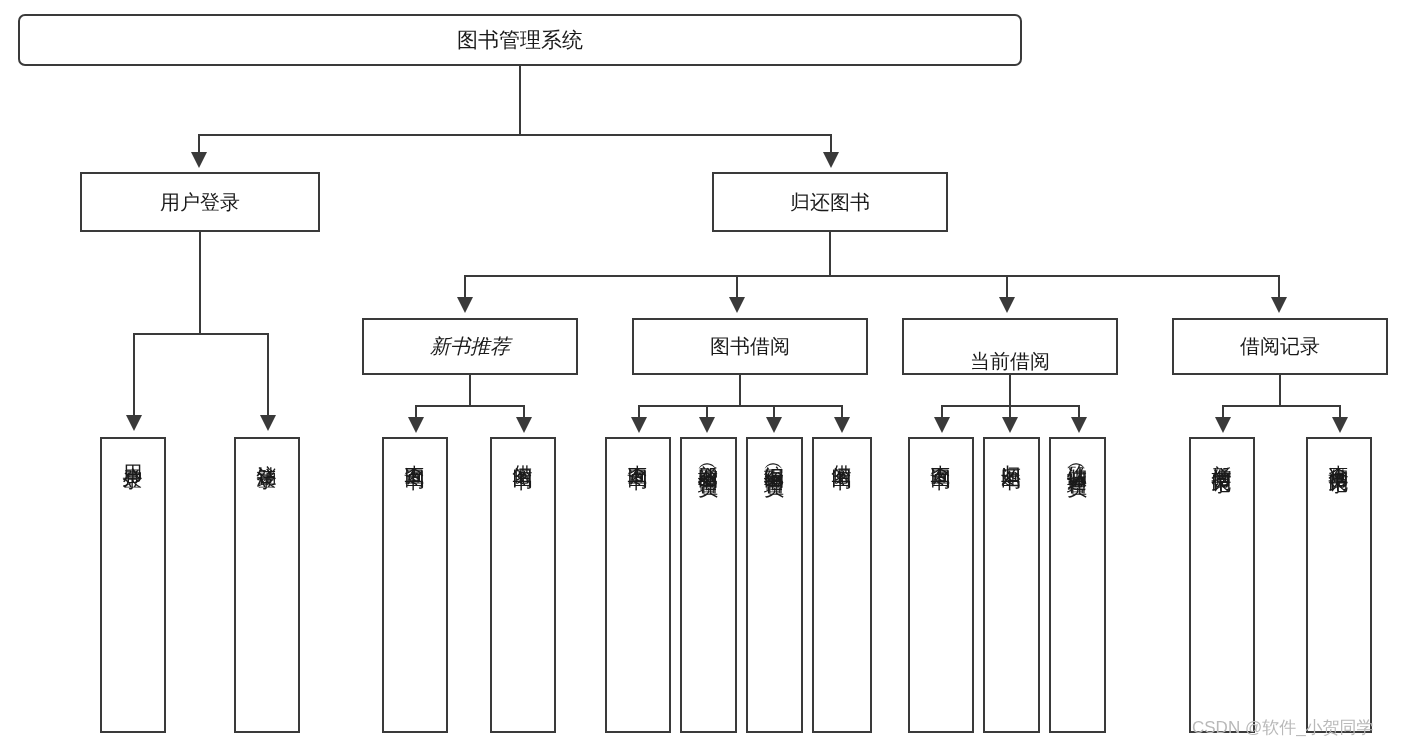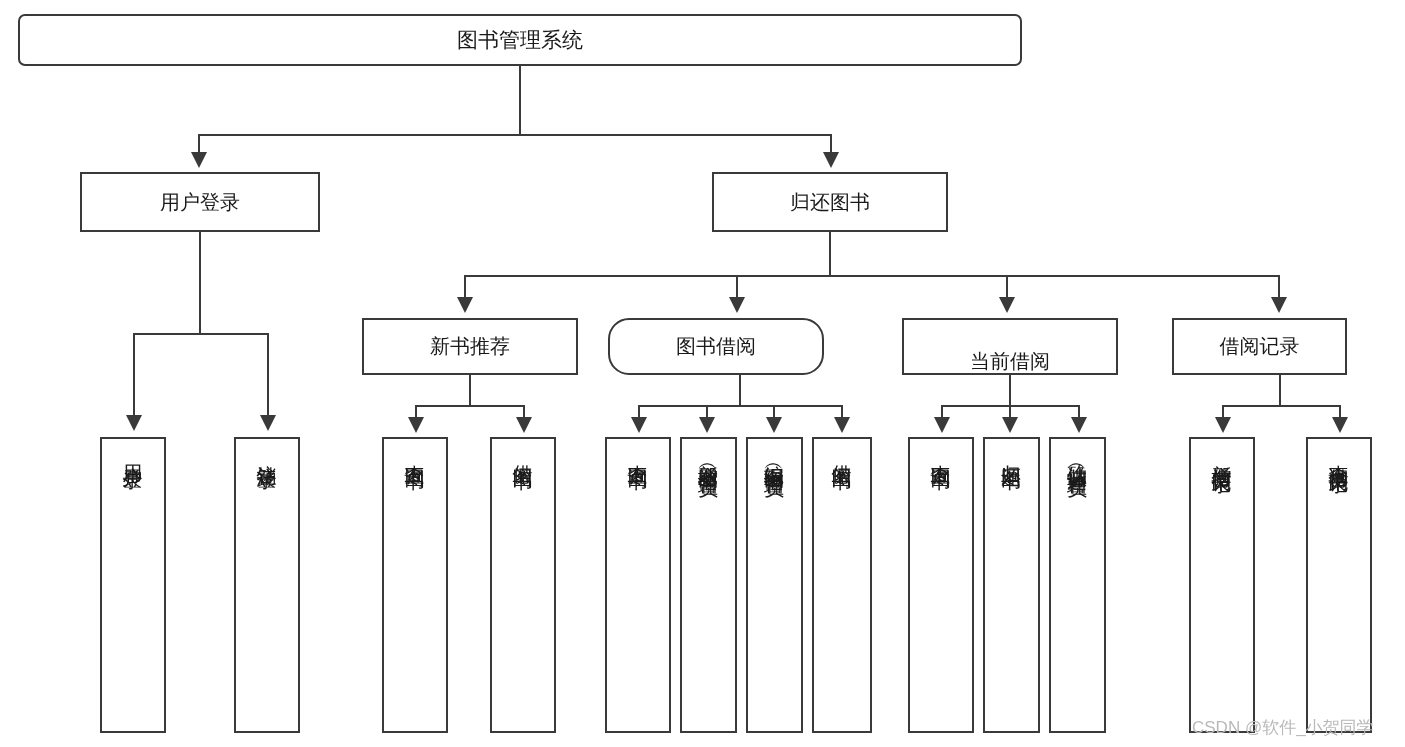--- a/index.html
+++ b/index.html
@@ -119,30 +119,30 @@
   <div class="edge-h" style="left:464px; top:275px; width:816px;"></div>
   <div class="edge-v" style="left:464px; top:275px; height:24px;"></div>
   <div class="arrow" style="left:457px; top:297px;"></div>
   <div class="edge-v" style="left:736px; top:275px; height:24px;"></div>
   <div class="arrow" style="left:729px; top:297px;"></div>
   <div class="edge-v" style="left:1006px; top:275px; height:24px;"></div>
   <div class="arrow" style="left:999px; top:297px;"></div>
   <div class="edge-v" style="left:1278px; top:275px; height:24px;"></div>
   <div class="arrow" style="left:1271px; top:297px;"></div>
 
-  <div class="node lvl2" style="left:362px; top:318px; width:216px; height:57px;">
+  <div class="node lvl2" style="left:362px; top:318px; width:216px; height:57px;font-style:italic;">
     <span class="node-label">新书推荐</span>
   </div>
-  <div class="node lvl2" style="left:608px; top:318px; width:216px; height:57px;border-radius:21px;">
+  <div class="node lvl2" style="left:632px; top:318px; width:236px; height:57px;">
     <span class="node-label">图书借阅</span>
   </div>
   <div class="node lvl2" style="left:902px; top:318px; width:216px; height:57px;align-items:flex-end;">
     <span class="node-label">当前借阅</span>
   </div>
-  <div class="node lvl2" style="left:1172px; top:318px; width:175px; height:57px;">
+  <div class="node lvl2" style="left:1172px; top:318px; width:216px; height:57px;">
     <span class="node-label">借阅记录</span>
   </div>
 
   <div class="edge-v" style="left:469px; top:375px; height:30px;"></div>
   <div class="edge-h" style="left:415px; top:405px; width:108px;"></div>
   <div class="edge-v" style="left:415px; top:405px; height:14px;"></div>
   <div class="arrow" style="left:408px; top:417px;"></div>
   <div class="edge-v" style="left:523px; top:405px; height:14px;"></div>
   <div class="arrow" style="left:516px; top:417px;"></div>
 

